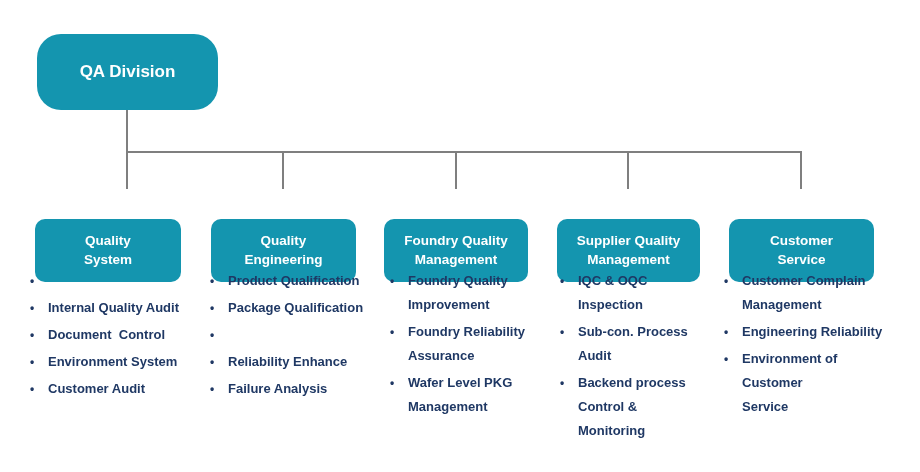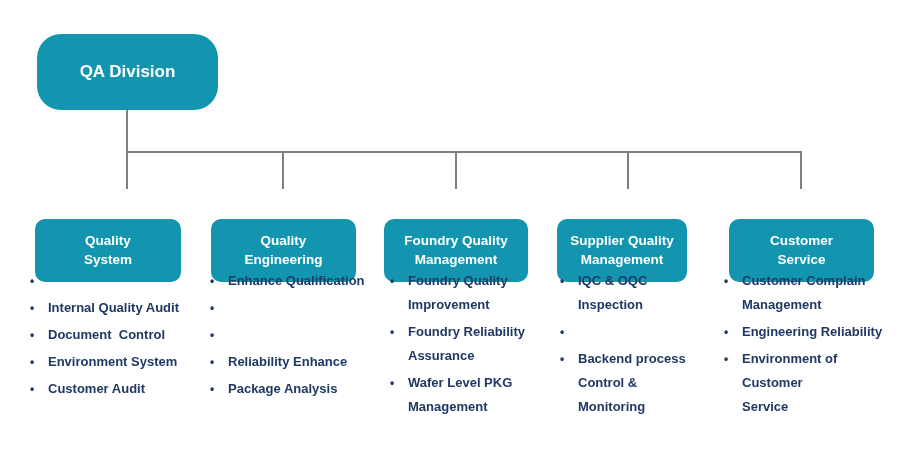--- a/index.html
+++ b/index.html
@@ -34,21 +34,21 @@
   .dept-box{
     top:196px;height:63px;
     border-radius:10px;
     font-size:13.5px;
     line-height:1.35;
     margin-top:23px;
   }
   .dept-1{left:35px;width:146px;}
   .dept-2{left:211px;width:145px;}
   .dept-3{left:384px;width:144px;}
-  .dept-4{left:557px;width:130px;}
+  .dept-4{left:557px;width:143px;}
   .dept-5{left:729px;width:145px;}
   
   .line{position:absolute;background:var(--gray);}
   .v-root{left:126px;top:110px;width:2px;height:42px;}
   .h-main{left:126px;top:151px;width:676px;height:2px;}
   .drop{top:152px;width:2px;height:37px;}
   .drop-1{left:126px;}
   .drop-2{left:282px;}
   .drop-3{left:455px;}
   .drop-4{left:627px;}
@@ -136,35 +136,36 @@
     </div>
     <div class="item">
       <span class="bullet">•</span>
       <span class="item-label">Customer Audit</span>
     </div>
   </div>
 
   <div class="list list-2">
     <div class="item">
       <span class="bullet">•</span>
-      <span class="item-label">Enhance Qualification</span>
-    </div>
-    <div class="item">
-      <span class="bullet">•</span>
+      <span class="item-label">Product Qualification</span>
+    </div>
+    <div class="item">
+      <span class="bullet">•</span>
+      <span class="item-label">Package Qualification</span>
     </div>
     <div class="item">
       <span class="bullet">•</span>
     </div>
     <div class="item">
       <span class="bullet">•</span>
       <span class="item-label">Reliability Enhance</span>
     </div>
     <div class="item">
       <span class="bullet">•</span>
-      <span class="item-label">Package Analysis</span>
+      <span class="item-label">Failure Analysis</span>
     </div>
   </div>
 
   <div class="list list-3">
     <div class="item">
       <span class="bullet">•</span>
       <span class="item-label">Foundry Quality
 Improvement</span>
     </div>
     <div class="item">
@@ -180,20 +181,22 @@
   </div>
 
   <div class="list list-4">
     <div class="item">
       <span class="bullet">•</span>
       <span class="item-label">IQC &amp; OQC
 Inspection</span>
     </div>
     <div class="item">
       <span class="bullet">•</span>
+      <span class="item-label">Sub-con. Process
+Audit</span>
     </div>
     <div class="item">
       <span class="bullet">•</span>
       <span class="item-label">Backend process
 Control &amp;
 Monitoring</span>
     </div>
   </div>
 
   <div class="list list-5">

